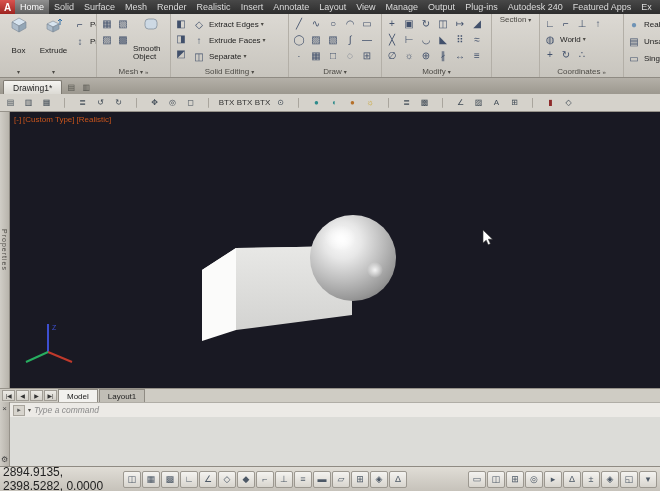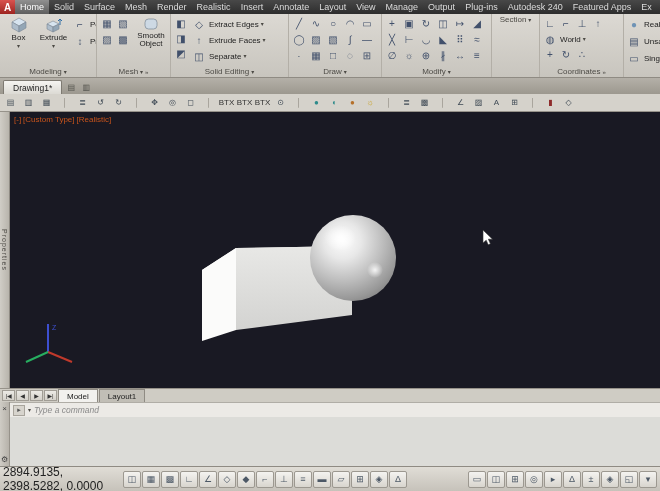--- a/index.html
+++ b/index.html
@@ -10,21 +10,21 @@
   .tabbar{left:0;top:0;width:660px;height:14px;background:linear-gradient(#484848,#2d2d2d);display:flex;align-items:stretch;overflow:hidden}
   .logo{width:15px;flex:none;background:linear-gradient(#d9534f,#9e2420);color:#fff;font-weight:bold;font-size:10px;display:flex;align-items:center;justify-content:center}
   .rtab{padding:4px 5px;font-size:9px;color:#dcdcdc;display:flex;align-items:center;white-space:nowrap;cursor:default}
   .rtab.active{background:linear-gradient(#909090,#5e5e5e);color:#fff}
   
   .ribbon{left:0;top:14px;width:660px;height:64px;background:linear-gradient(#dcd9d3,#c8c5be);display:flex;overflow:hidden;border-bottom:1px solid #8f8b83}
   .panel{border-right:1px solid #b3afa7;display:flex;flex-direction:column;flex:none;overflow:hidden}
   .pc{flex:1;display:flex;gap:2px;padding:2px 2px 0}
   .plabel{height:11px;display:flex;align-items:center;justify-content:center;gap:2px;font-size:8px;color:#4c4a45}
   .caret{font-size:6px;color:#4c4a45;line-height:6px}
-  .bigbtn{width:33px;flex:none;display:flex;flex-direction:column;align-items:center;font-size:8px;color:#222;text-align:center;line-height:8px;gap:1px;padding-top:1px}
+  .bigbtn{width:33px;flex:none;display:flex;flex-direction:column;align-items:center;font-size:8px;color:#222;line-height:8px;gap:14px;padding-top:1px}
   .sbtnr{display:flex;align-items:center;gap:2px;font-size:8px;color:#222;height:16px}
   .icon16{width:16px;height:15px;flex:none;display:flex;align-items:center;justify-content:center;font-size:10px;color:#41506b}
   .grid{display:grid;grid-auto-rows:16px;align-content:start}
   .col{display:flex;flex-direction:column}
   
   .filetabs{left:0;top:78px;width:660px;height:16px;background:linear-gradient(#b4b0a8,#9c988f);display:flex;align-items:flex-end;padding-left:3px;gap:3px}
   .ftab{height:14px;padding:0 9px;background:linear-gradient(#f5f4f1,#dcdad4);border:1px solid #7e7a72;border-bottom:none;font-size:8.5px;display:flex;align-items:center;border-radius:2px 2px 0 0;color:#222}
   .ftabicon{width:12px;height:12px;display:flex;align-items:center;justify-content:center;font-size:8px;color:#50504a;margin-bottom:1px}
   
   .toolbar{left:0;top:94px;width:660px;height:18px;background:#d5d2cb;border-bottom:1px solid #96928a;display:flex;align-items:center;padding:0 2px;gap:1px;overflow:hidden}

